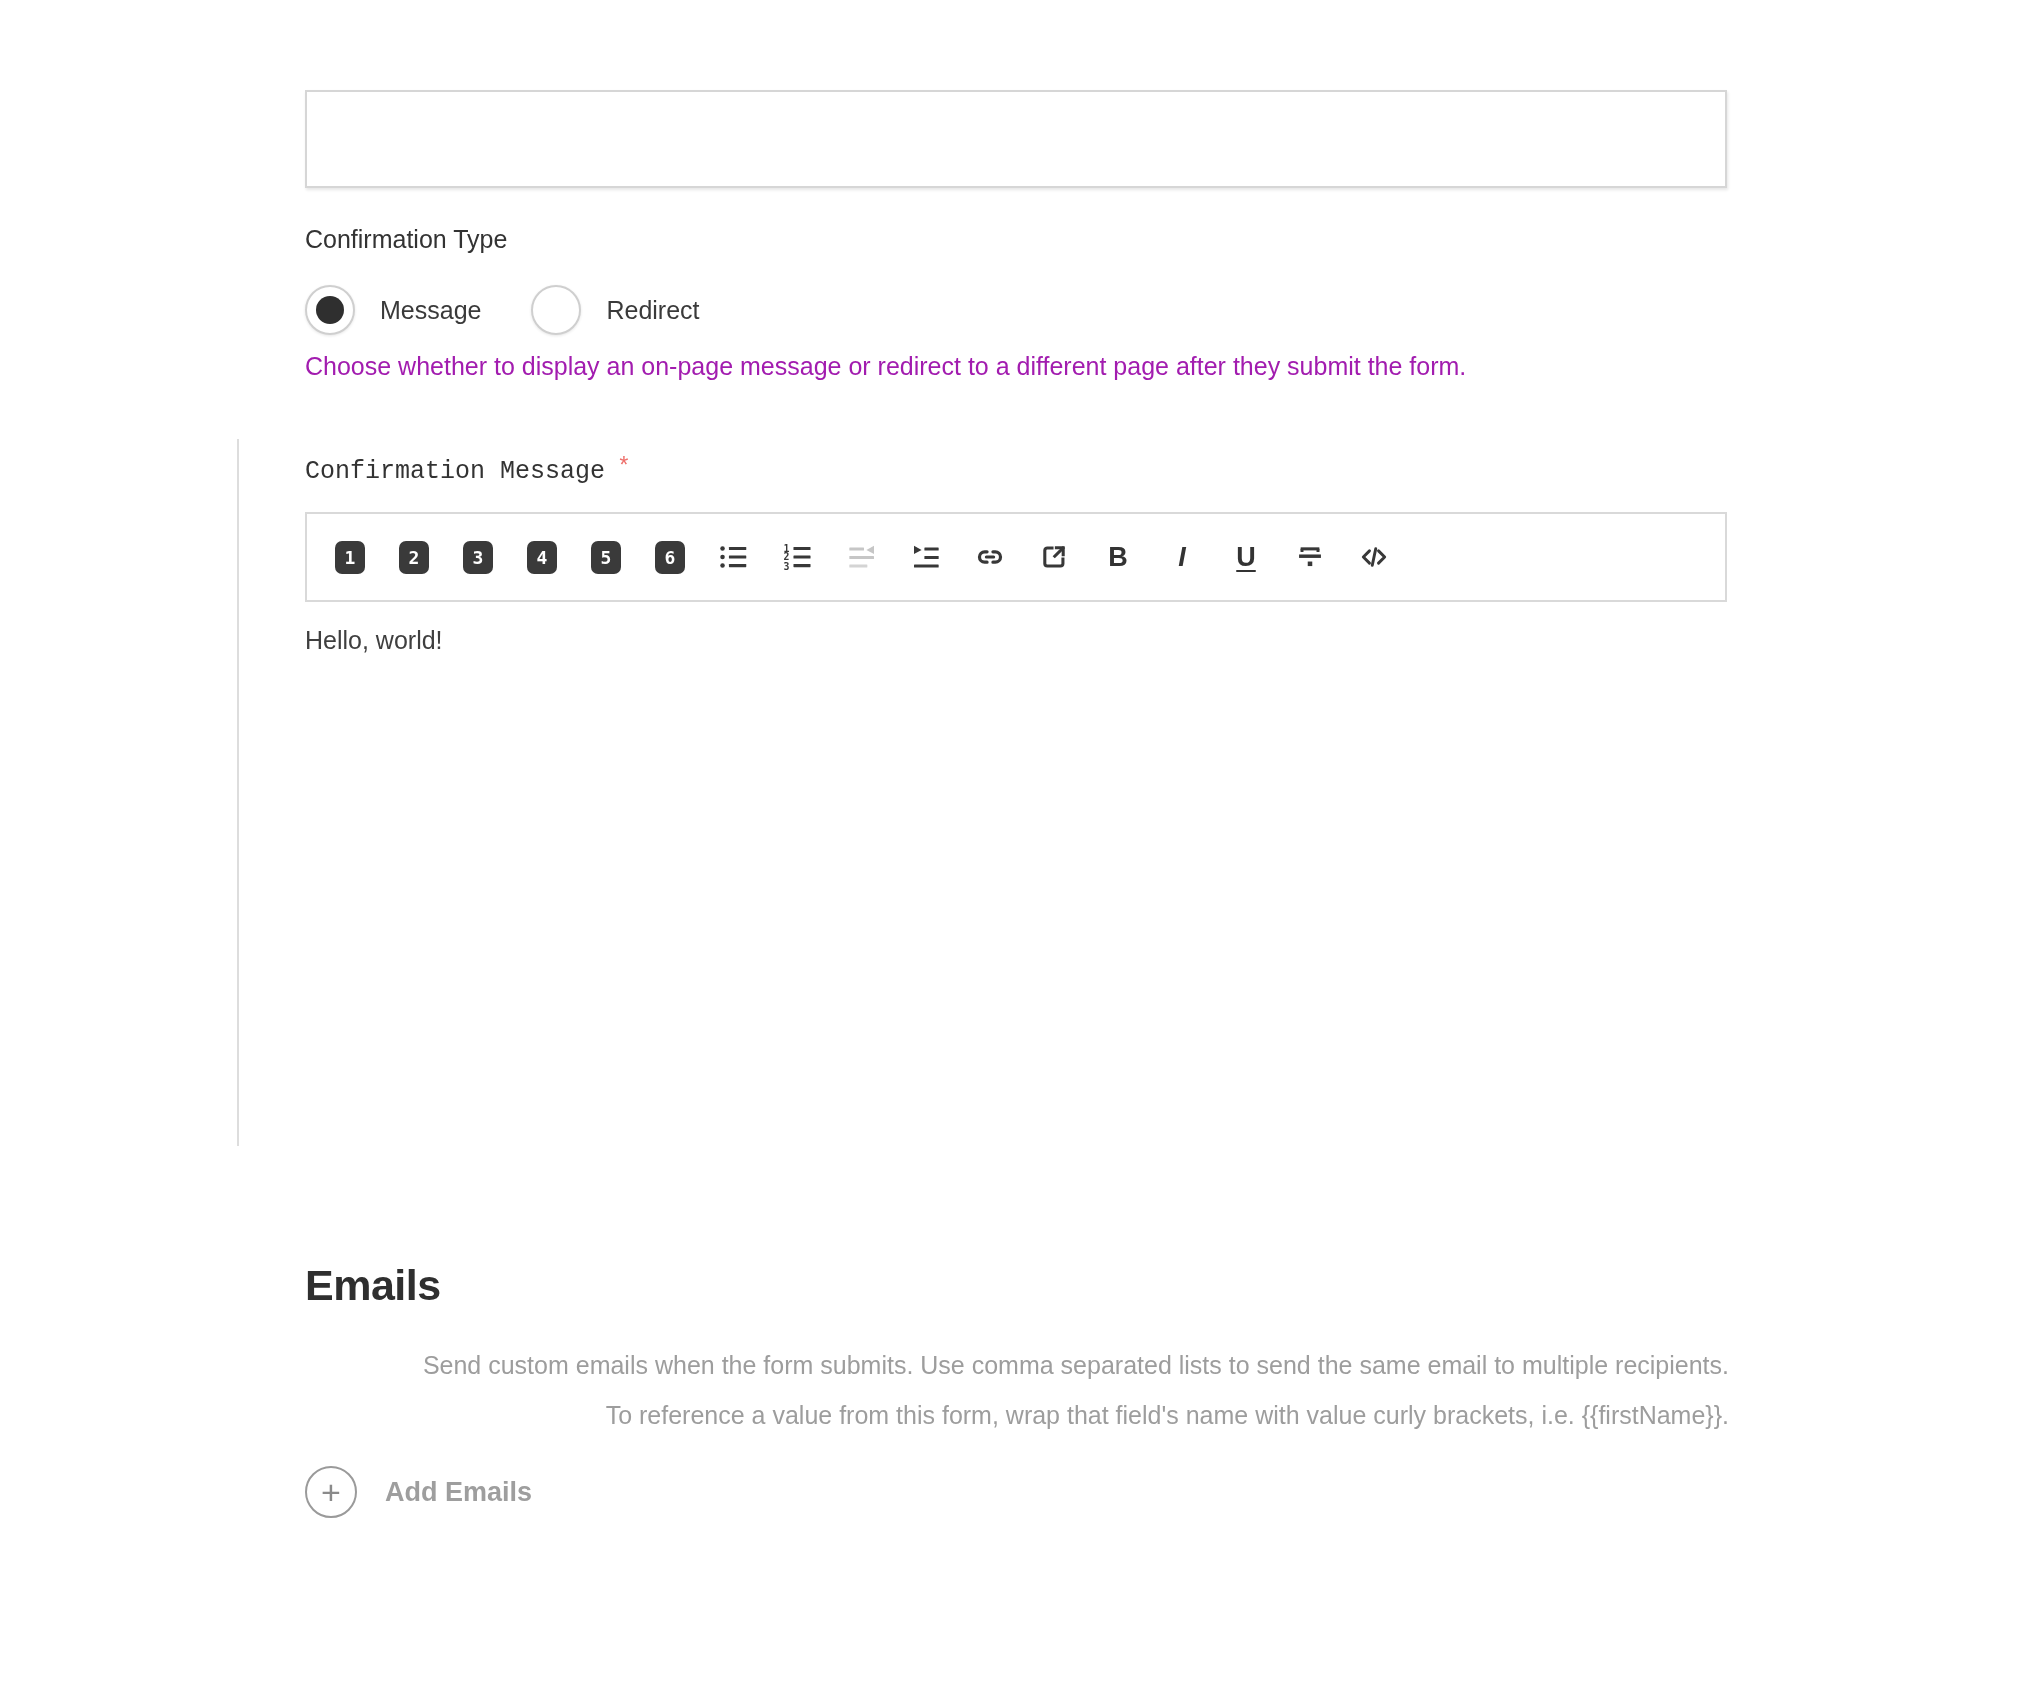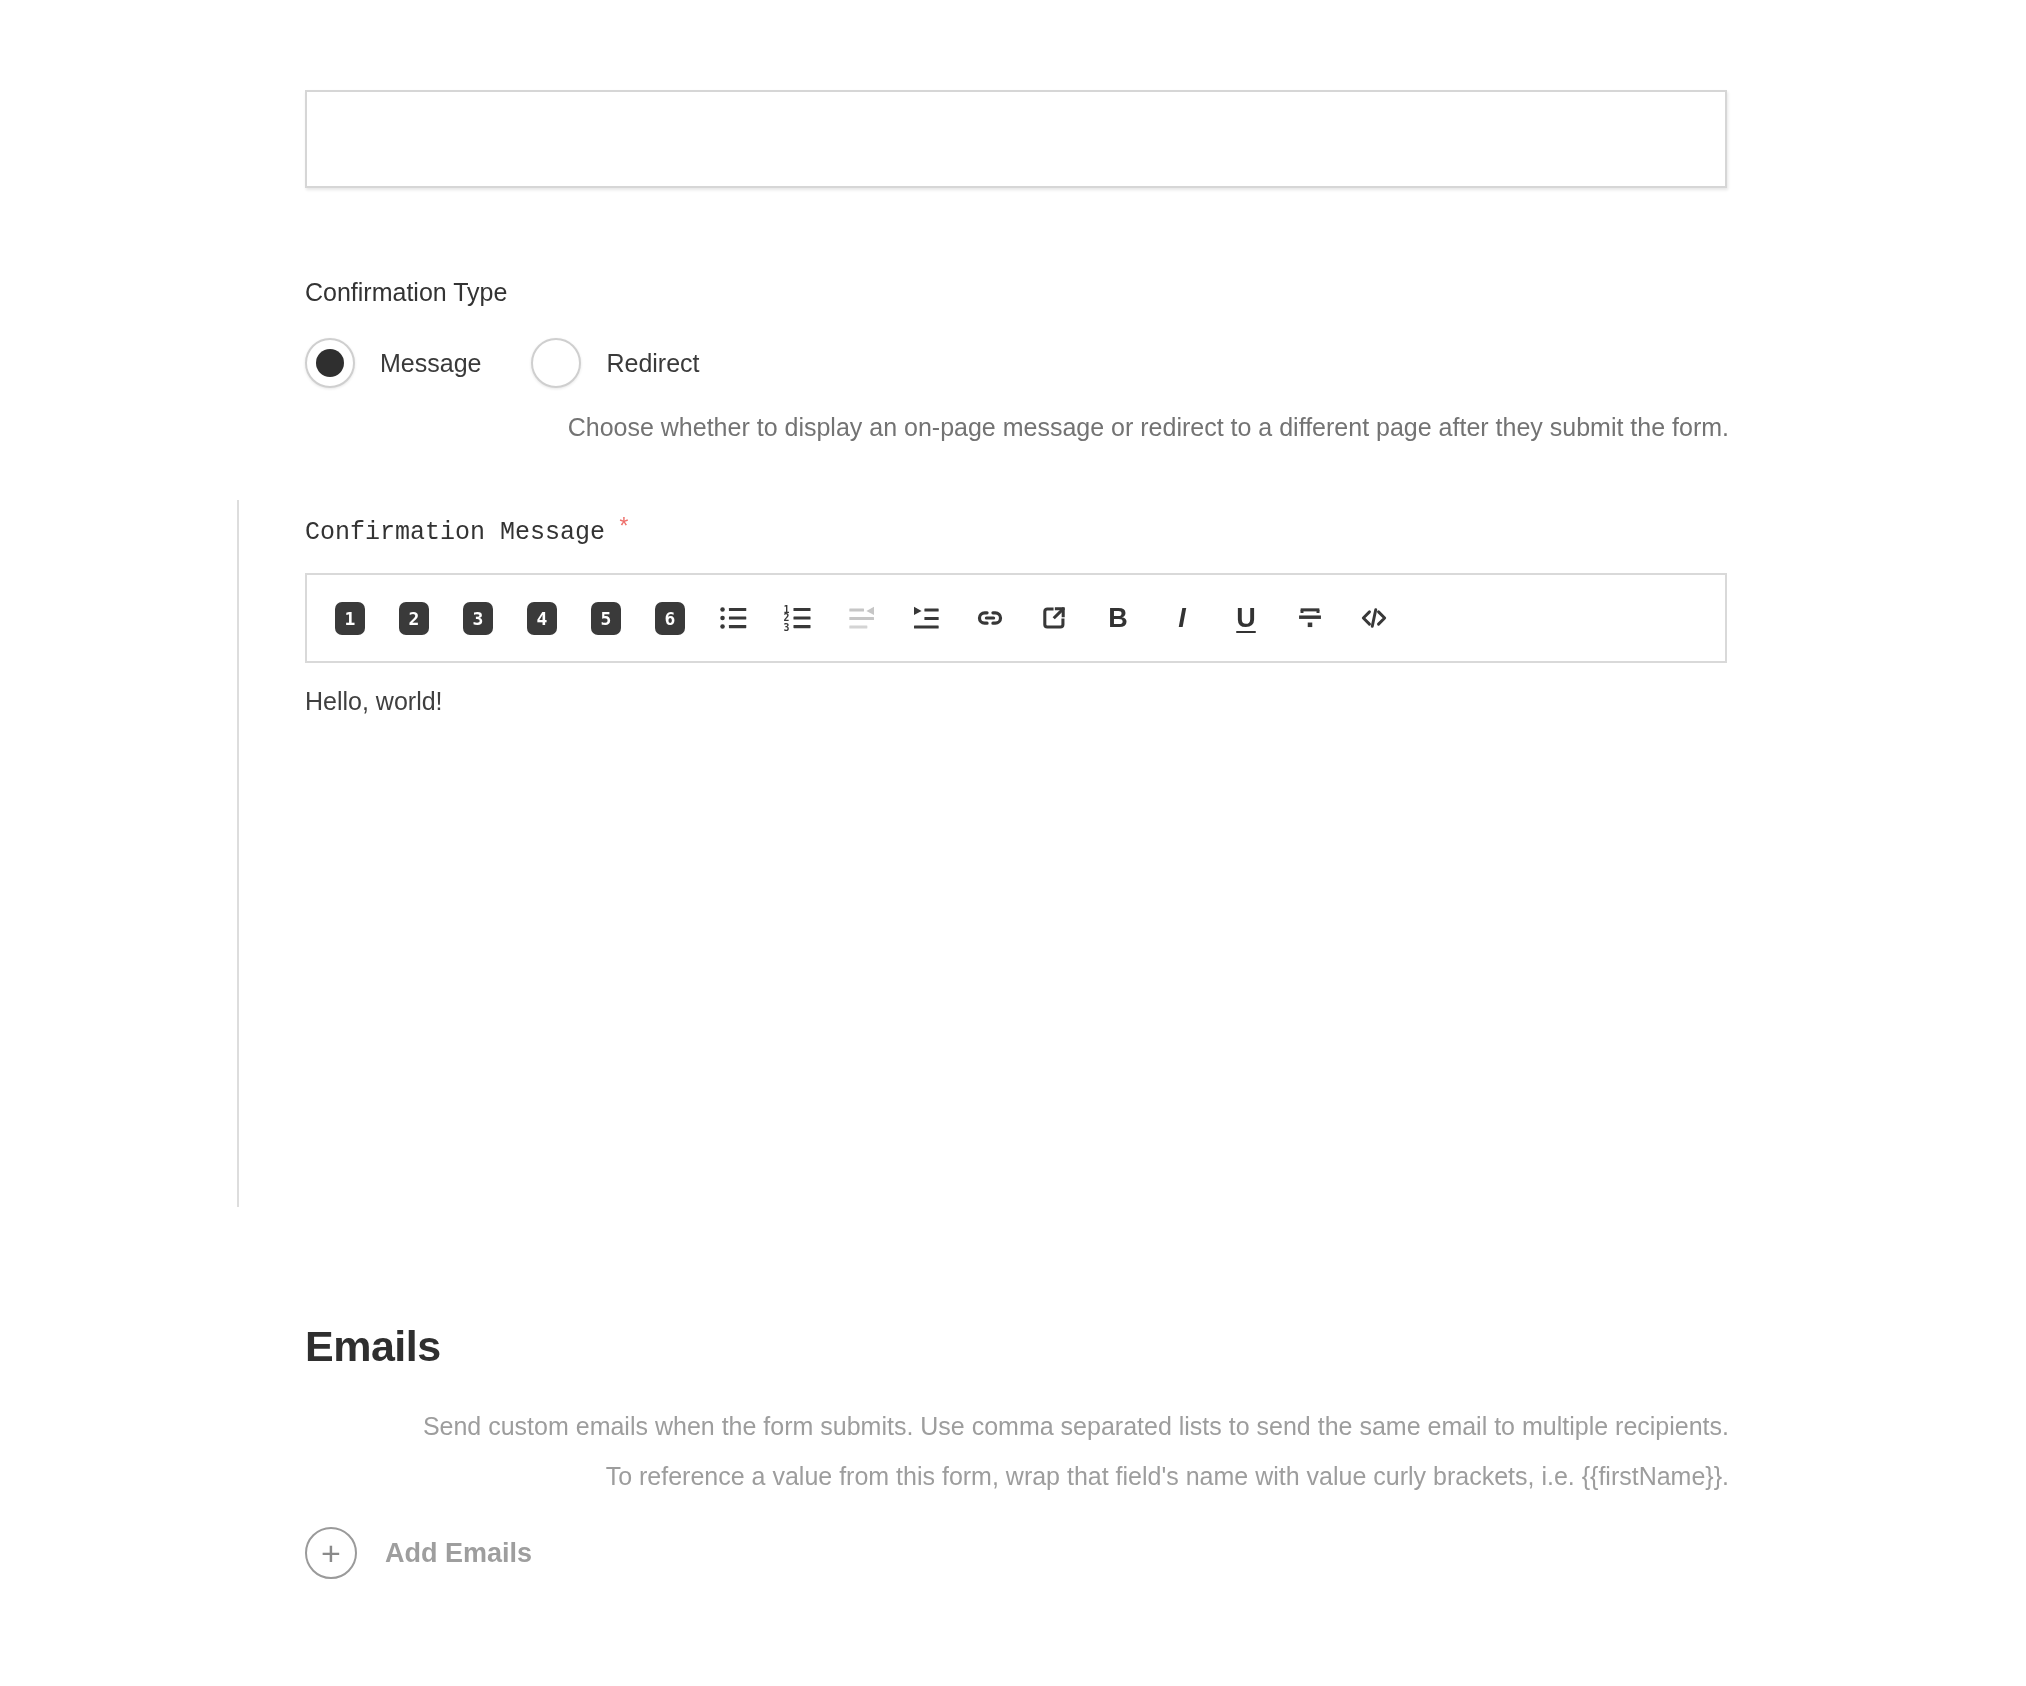--- a/index.html
+++ b/index.html
@@ -27,21 +27,21 @@
     margin-top: 22px;
     width: 1422px;
     height: 98px;
     border: 2px solid #d6d6d6;
     box-shadow: 1px 2px 3px rgba(0,0,0,0.10);
     background: #ffffff;
     font-size: 25px;
     padding: 0 20px;
     outline: none;
   }
-  .conf-type-label { margin-top: 90px; }
+  .conf-type-label { margin-top: 37px; }
   .radio-row {
     margin-top: 30px;
     display: flex;
     align-items: center;
     gap: 50px;
     height: 52px;
   }
   .radio-option {
     display: flex;
     align-items: center;
@@ -59,25 +59,24 @@
   }
   .radio-circle .dot {
     width: 28px; height: 28px;
     border-radius: 50%;
     background: #2f2f2f;
     display: none;
   }
   .radio-circle.checked .dot { display: block; }
   .radio-label { font-size: 25px; color: #3a3a3a; }
   .help-text {
-    margin-top: 24px;
-    font-size: 25px;
-    color: #737373;
+    margin-top: 16px;
+    font-size: 25px;
+    color: #a21caf;
     white-space: nowrap;
-    text-align: right;
   }
   .message-section {
     margin-top: 58px;
     margin-left: -68px;
     padding-left: 66px;
     border-left: 2px solid #dddddd;
     height: 707px;
     padding-top: 18px;
   }
   .label-row { display: flex; align-items: flex-start; gap: 12px; font-family: Liberation Mono, monospace; }

